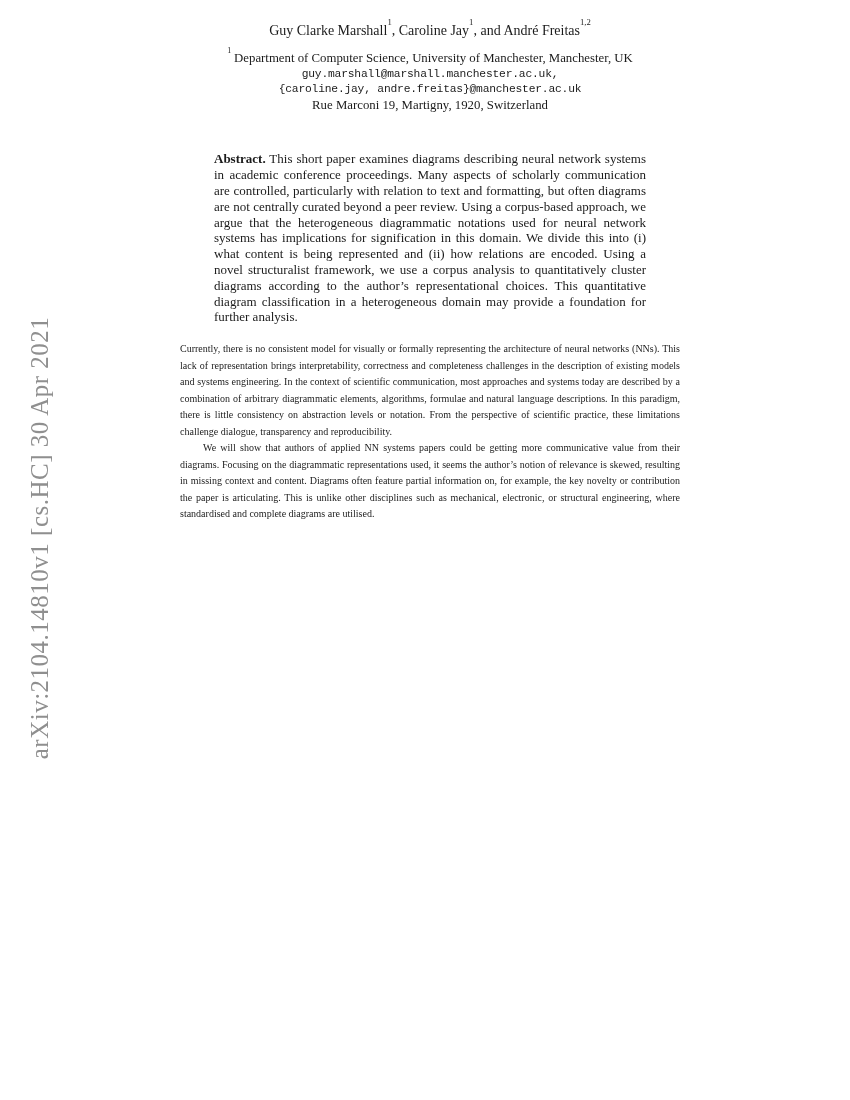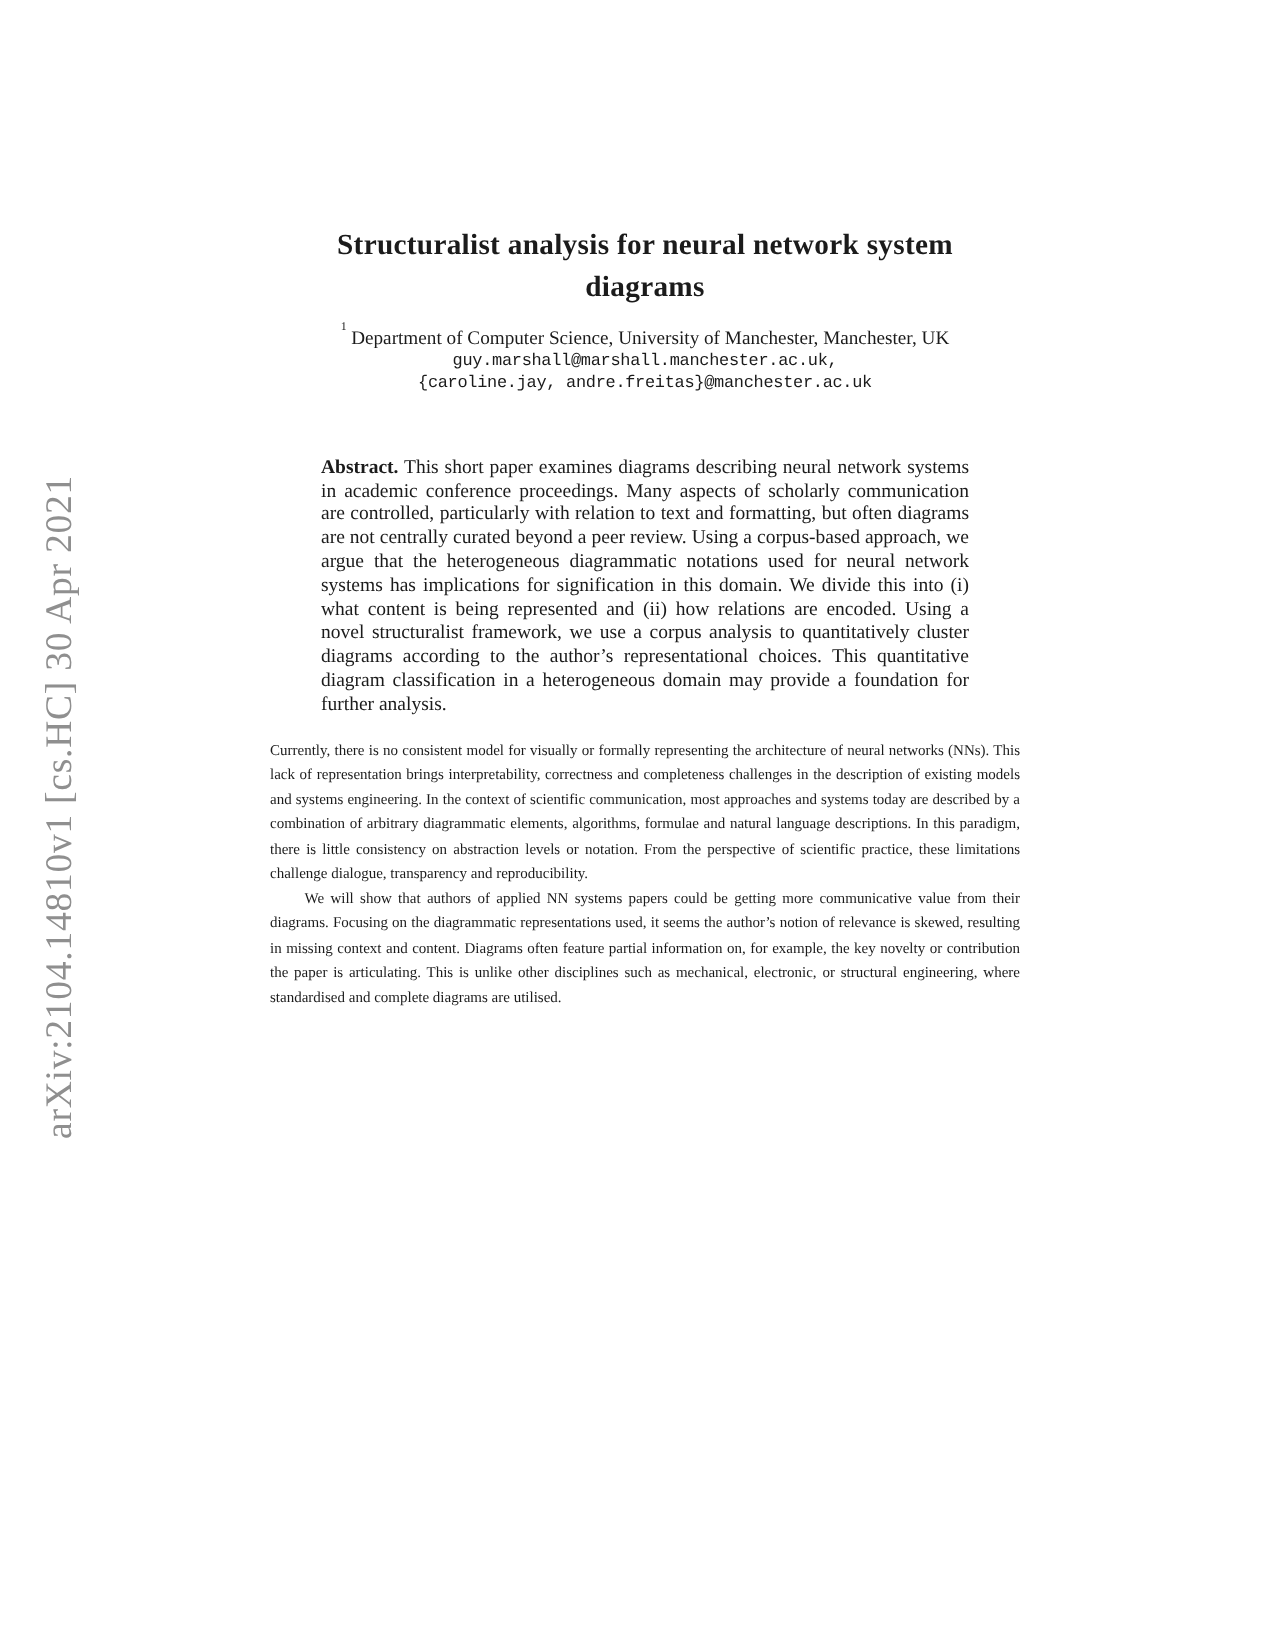--- a/index.html
+++ b/index.html
@@ -93,29 +93,29 @@
 </style>
 </head>
 <body>
 
 <div class="page">
 
   <div class="watermark">arXiv:2104.14810v1  [cs.HC]  30 Apr 2021</div>
 
   <div class="content">
 
-    <h1 class="title"><span>Structuralist analysis for neural network system</span><br>
-      <span>diagrams</span>
-    </h1>
 
+    <div class="authors"><span>Guy Clarke Marshall</span><sup class="marker">1</sup><span>, </span><span>Caroline Jay</span><sup class="marker">1</sup><span>, and </span><span>André Freitas</span><sup class="marker">1,2</sup>
+    </div>
 
     <div class="affiliations">
       <div class="aff-line"><sup class="marker">1</sup><span>Department of Computer Science, University of Manchester, Manchester, UK</span></div>
       <div class="aff-line mono">guy.marshall@marshall.manchester.ac.uk,</div>
       <div class="aff-line mono">{caroline.jay, andre.freitas}@manchester.ac.uk</div>
+      <div class="aff-line"><span>Rue Marconi 19, Martigny, 1920, Switzerland</span></div>
     </div>
 
     <div class="abstract"><span class="bold">Abstract.</span> <span>This short paper examines diagrams describing neural network systems in academic conference proceedings. Many aspects of scholarly communication are controlled, particularly with relation to text and formatting, but often diagrams are not centrally curated beyond a peer review. Using a corpus-based approach, we argue that the heterogeneous diagrammatic notations used for neural network systems has implications for signification in this domain. We divide this into (i) what content is being represented and (ii) how relations are encoded. Using a novel structuralist framework, we use a corpus analysis to quantitatively cluster diagrams according to the author’s representational choices. This quantitative diagram classification in a heterogeneous domain may provide a foundation for further analysis.</span>
     </div>
 
 
 
     <p class="para">Currently, there is no consistent model for visually or formally representing the architecture of neural networks (NNs). This lack of representation brings interpretability, correctness and completeness challenges in the description of existing models and systems engineering. In the context of scientific communication, most approaches and systems today are described by a combination of arbitrary diagrammatic elements, algorithms, formulae and natural language descriptions. In this paradigm, there is little consistency on abstraction levels or notation. From the perspective of scientific practice, these limitations challenge dialogue, transparency and reproducibility.</p>
     <p class="para indented">We will show that authors of applied NN systems papers could be getting more communicative value from their diagrams. Focusing on the diagrammatic representations used, it seems the author’s notion of relevance is skewed, resulting in missing context and content. Diagrams often feature partial information on, for example, the key novelty or contribution the paper is articulating. This is unlike other disciplines such as mechanical, electronic, or structural engineering, where standardised and complete diagrams are utilised.</p>
 

